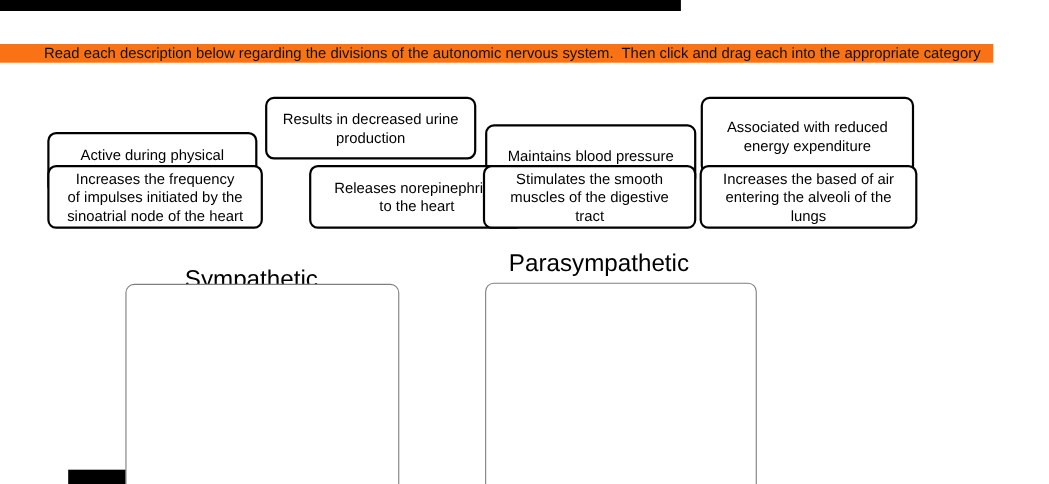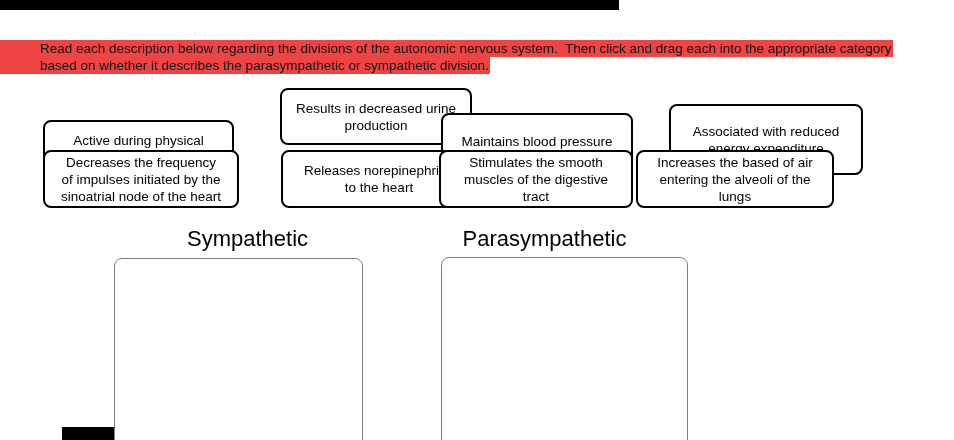--- a/index.html
+++ b/index.html
@@ -24,22 +24,22 @@
     background: #000000;
   }
 
   
   .instructions {
     position: absolute; left: 0; top: 40px;
   }
   .instr-line {
     display: block;
     width: max-content;
-    background: #ef4444;
-    padding: 0 1px 0 40px;
+    background: #f97316;
+    padding: 0 11px 0 40px;
     font-size: 13.5px;
     line-height: 17px;
     color: #111111;
     white-space: pre;
   }
 
   
   .card {
     position: absolute;
     background: #ffffff;
@@ -51,78 +51,77 @@
     text-align: center;
     padding: 2px 6px;
     cursor: pointer;
   }
   .card-label {
     font-size: 13.5px;
     line-height: 17px;
     white-space: pre-line;
   }
   .c1 { left: 43px;  top: 88px;  width: 191px; height: 57px; margin-top: 32px; }
-  .c2 { left: 241px; top: 88px;  width: 192px; height: 57px; margin-left: 39px; }
+  .c2 { left: 241px; top: 88px;  width: 192px; height: 57px; }
   .c3 { left: 441px; top: 88px;  width: 192px; height: 57px; margin-top: 25px; }
-  .c4 { left: 637px; top: 104px;  width: 194px; height: 71px; margin-left: 32px; }
+  .c4 { left: 637px; top: 88px;  width: 194px; height: 71px; }
   .c5 { left: 43px;  top: 150px; width: 196px; height: 58px; }
   .c6 { left: 241px; top: 150px; width: 196px; height: 58px; margin-left: 40px; }
   .c7 { left: 439px; top: 150px; width: 194px; height: 58px; }
   .c8 { left: 636px; top: 150px; width: 198px; height: 58px; }
 
   
   .cat-title {
     position: absolute;
     top: 226px;
     font-size: 22px;
     line-height: 26px;
     text-align: center;
     letter-spacing: 0;
   }
-  .cat-title.sym  { left: 123px; width: 249px; }
+  .cat-title.sym  { left: 104px; width: 249px; margin-top: 15px; }
   .cat-title.para { left: 421px; width: 247px; }
 
   
   .drop-zone {
     position: absolute;
     background: #ffffff;
     border: 1px solid #7f7f7f;
     border-radius: 8px;
     height: 195px;
   }
   .drop-zone.sym  { left: 114px; top: 258px; width: 249px; }
   .drop-zone.para { left: 441px; top: 257px; width: 247px; }
 </style>
 </head>
 <body>
 
 <div class="top-bar"></div>
 
 <div class="instructions">
   <span class="instr-line">Read each description below regarding the divisions of the autonomic nervous system.  Then click and drag each into the appropriate category</span>
-  <span class="instr-line">based on whether it describes the parasympathetic or sympathetic division.</span>
 </div>
 
 <div class="card c1">
   <span class="card-label">Active during physical
 stress</span>
 </div>
 <div class="card c2">
   <span class="card-label">Results in decreased urine
 production</span>
 </div>
 <div class="card c3">
   <span class="card-label">Maintains blood pressure</span>
 </div>
 <div class="card c4">
   <span class="card-label">Associated with reduced
 energy expenditure</span>
 </div>
 <div class="card c5">
-  <span class="card-label">Decreases the frequency
+  <span class="card-label">Increases the frequency
 of impulses initiated by the
 sinoatrial node of the heart</span>
 </div>
 <div class="card c6">
   <span class="card-label">Releases norepinephrine
 to the heart</span>
 </div>
 <div class="card c7">
   <span class="card-label">Stimulates the smooth
 muscles of the digestive

